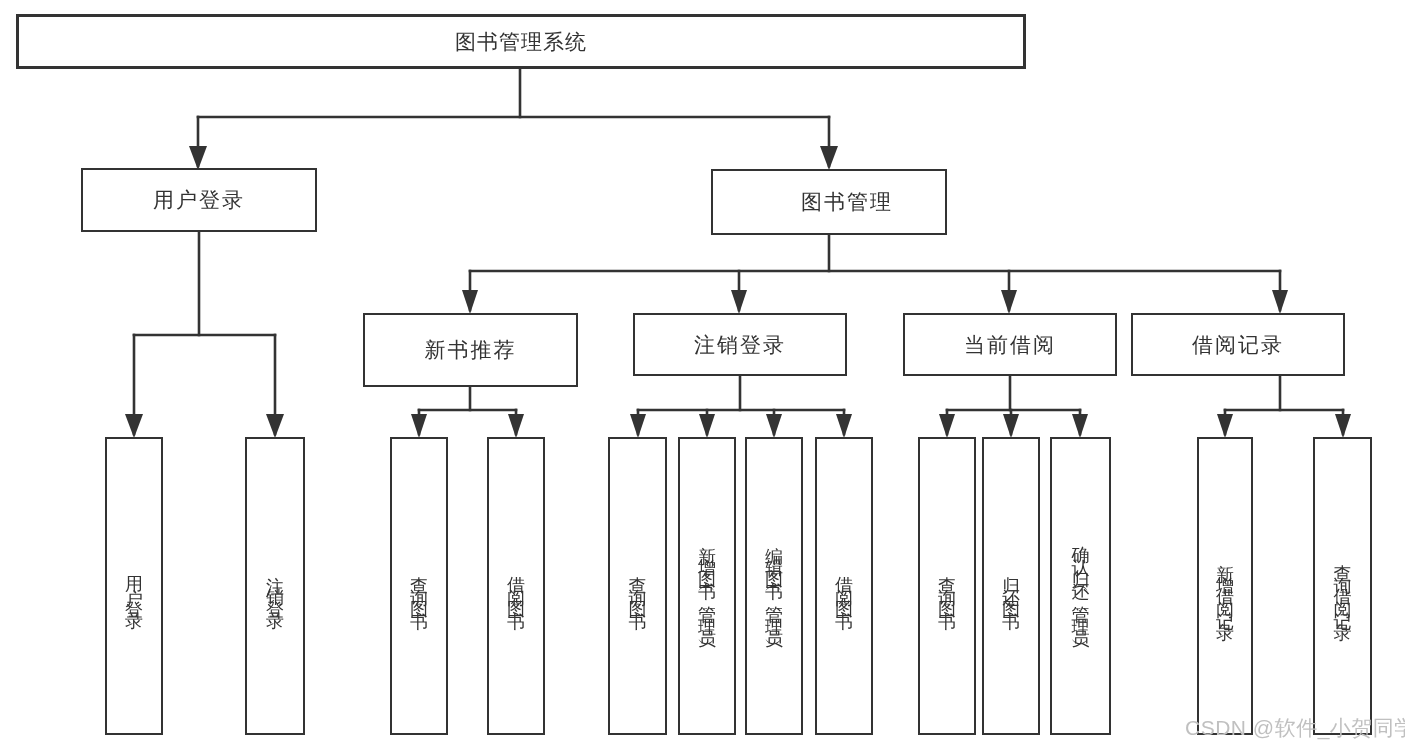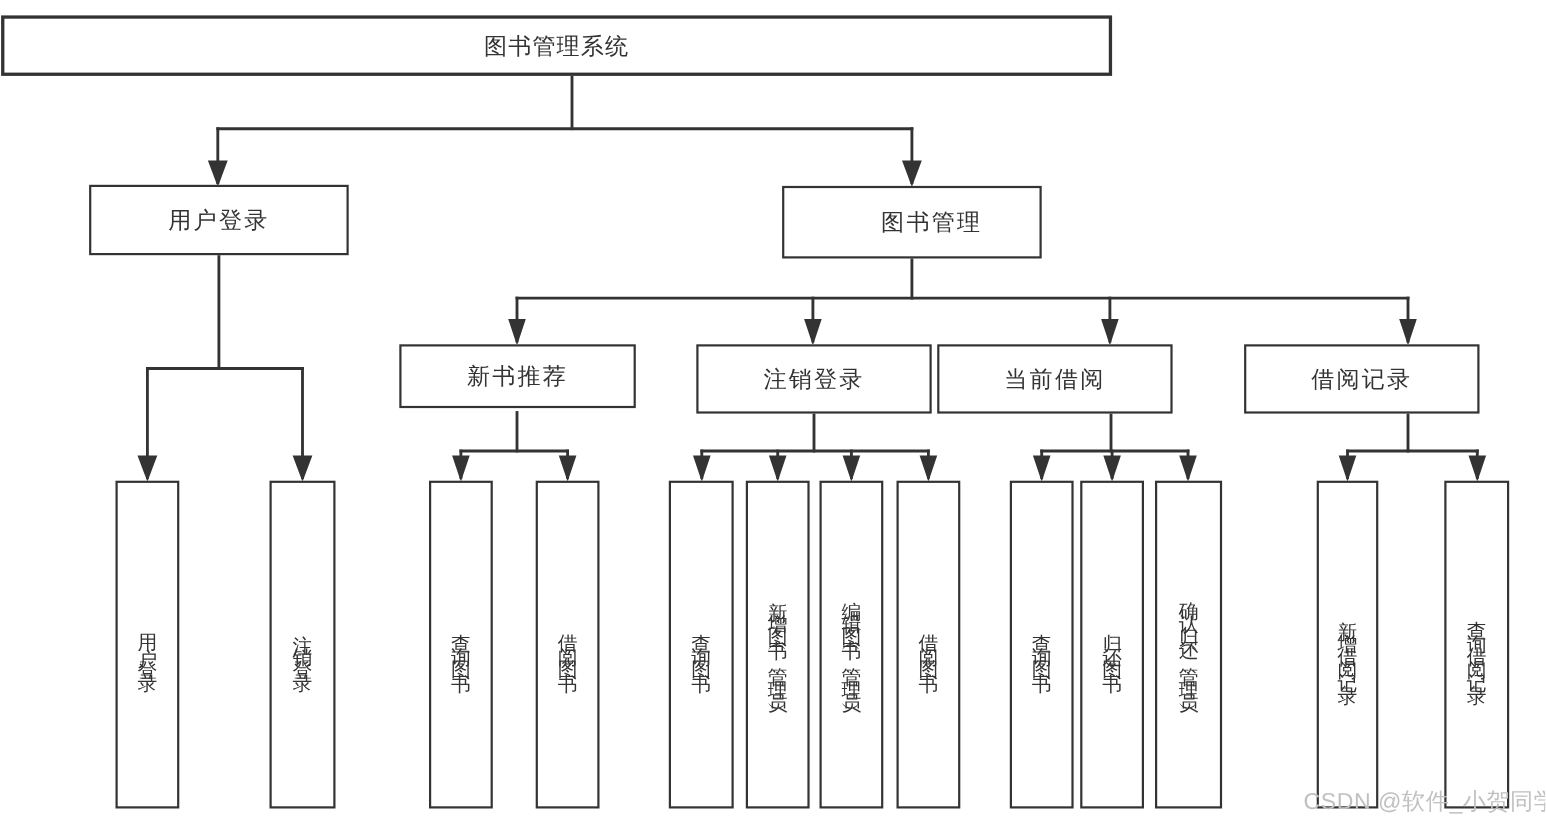--- a/index.html
+++ b/index.html
@@ -126,38 +126,38 @@
     <g>
       <line x1="1280" y1="375" x2="1280" y2="410"></line>
       <line x1="1225" y1="410" x2="1343" y2="410"></line>
       <line x1="1225" y1="410" x2="1225" y2="434"></line>
       <polygon points="1217,414 1233,414 1225,438"></polygon>
       <line x1="1343" y1="410" x2="1343" y2="434"></line>
       <polygon points="1335,414 1351,414 1343,438"></polygon>
     </g>
   </svg>
 
-  <div class="node hnode rootnode" style="left:1px;top:14px;width:1010px;height:55px;">
+  <div class="node hnode rootnode" style="left:16px;top:14px;width:1010px;height:55px;">
     <span>图书管理系统</span>
   </div>
 
   <div class="node hnode" style="left:81px;top:168px;width:236px;height:64px;">
     <span>用户登录</span>
   </div>
   <div class="node hnode" style="left:711px;top:169px;width:236px;height:66px;padding-left:36px;">
     <span>图书管理</span>
   </div>
 
-  <div class="node hnode" style="left:363px;top:313px;width:215px;height:58px;">
+  <div class="node hnode" style="left:363px;top:313px;width:215px;height:74px;">
     <span>新书推荐</span>
   </div>
   <div class="node hnode" style="left:633px;top:313px;width:214px;height:63px;">
     <span>注销登录</span>
   </div>
-  <div class="node hnode" style="left:852px;top:313px;width:214px;height:63px;">
+  <div class="node hnode" style="left:903px;top:313px;width:214px;height:63px;">
     <span>当前借阅</span>
   </div>
   <div class="node hnode" style="left:1131px;top:313px;width:214px;height:63px;">
     <span>借阅记录</span>
   </div>
 
   <div class="node vnode" style="left:105px;top:437px;width:58px;height:298px;">
     <span>用户登录</span>
   </div>
   <div class="node vnode" style="left:245px;top:437px;width:60px;height:298px;">

